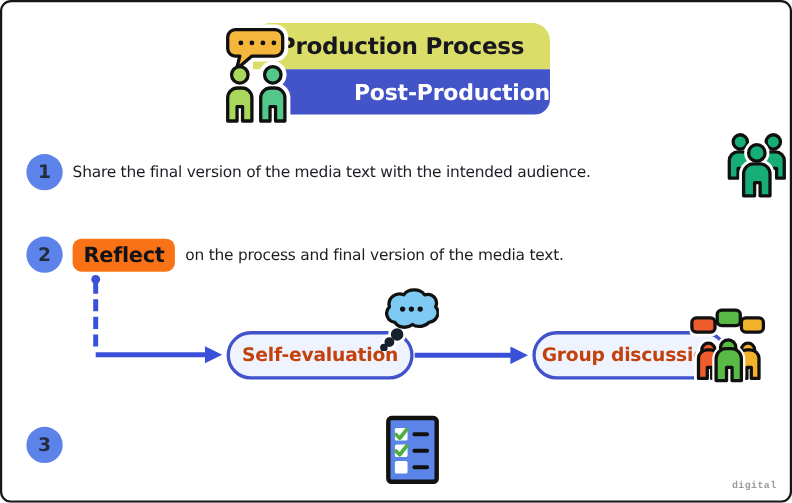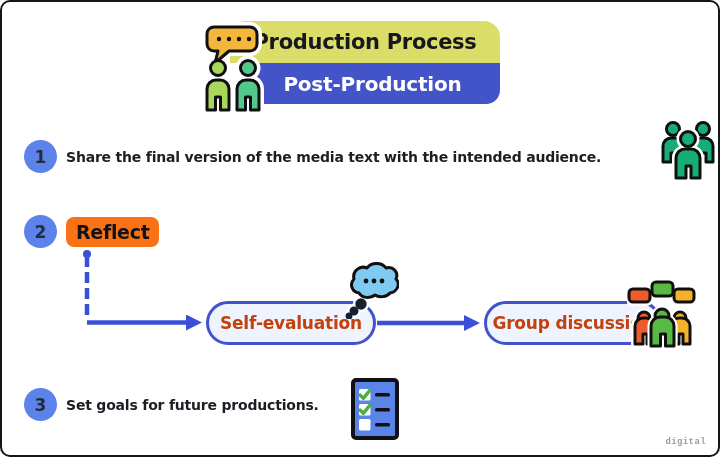--- a/index.html
+++ b/index.html
@@ -11,36 +11,36 @@
   
   .hdr-yellow{
     position:absolute;left:228px;top:19px;width:270px;height:42px;
     background:#dade68;border-radius:16px 16px 0 0;
     display:flex;align-items:center;justify-content:center;
     font-size:21px;font-weight:800;color:#17171d;letter-spacing:-0.3px;
   }
   .hdr-blue{
     position:absolute;left:243px;top:61px;width:255px;height:41px;
     background:#4353c8;border-radius:0 0 14px 14px;
-    display:flex;align-items:center;justify-content:center;
+    display:flex;align-items:center;justify-content:flex-end;
     font-size:20px;font-weight:800;color:#ffffff;letter-spacing:-0.2px;
   }
   .hdr-icon{position:absolute;left:193px;top:20px;width:76px;height:90px;}
   
   .step{position:absolute;display:flex;align-items:center;gap:9px;}
   .step1{left:22px;top:138px;}
   .step2{left:22px;top:213px;}
   .step3{left:22px;top:386px;}
   .badge{
     width:33px;height:33px;border-radius:50%;background:#5c83ea;
     color:#232c3e;font-weight:800;font-size:17px;flex:0 0 33px;
     display:flex;align-items:center;justify-content:center;
   }
   .step-text{
-    font-size:14px;font-weight:700;color:#1d1d24;
+    font-size:14px;font-weight:400;color:#1d1d24;
     letter-spacing:-0.2px;white-space:nowrap;
   }
   .hl{
     background:#f97316;border-radius:8px;padding:4px 10px;
     font-size:19px;font-weight:800;color:#121218;letter-spacing:-0.3px;
   }
   
   .pill{
     position:absolute;background:#eef3fe;border:3px solid #4152cb;
     border-radius:23px;display:flex;align-items:center;justify-content:center;
@@ -132,20 +132,21 @@
       <g stroke="#101010" stroke-width="3" stroke-linejoin="round" fill="#16ae76">
         <circle cx="29" cy="23" r="7.5"></circle>
         <path d="M17,62 V42 a9,9 0 0 1 9,-9 h6 a9,9 0 0 1 9,9 v20 h-9 v-12 h-5 v12 z"></path>
       </g>
     </svg>
   </span>
 
   <div class="step step2">
     <div class="badge">2</div>
     <span class="hl">Reflect</span>
+    <div class="step-text">on the process and final version of the media text.</div>
   </div>
 
   <div class="pill pill-self">
     <span>Self-evaluation</span>
   </div>
   <span class="icon icon-thought">
     <svg width="54" height="58" viewBox="0 0 54 58">
       <g stroke="#ffffff" stroke-width="8" fill="#ffffff" stroke-linejoin="round">
         <path d="M14,32 C7,31 4,23 9,18 C7,10 15,4 22,7 C26,1 37,1 41,7 C48,5 54,11 51,18 C56,23 52,31 45,32 C42,36 34,37 30,34 C25,38 17,37 14,32 Z"></path>
         <circle cx="16" cy="43" r="4.2"></circle>
@@ -193,21 +194,20 @@
       </g>
       <g stroke="#101010" stroke-width="3" stroke-linejoin="round" fill="#58ba45">
         <circle cx="35" cy="36" r="7"></circle>
         <path d="M24,66 V46 a9,9 0 0 1 9,-9 h5 a9,9 0 0 1 9,9 v20 h-8.5 v-12 h-5 v12 z"></path>
       </g>
     </svg>
   </span>
 
   <div class="step step3">
     <div class="badge">3</div>
-    <div class="step-text">Set goals for future productions.</div>
   </div>
   <span class="icon icon-checklist">
     <svg width="52" height="64" viewBox="0 0 52 64">
       <rect x="4" y="3" width="44" height="58" rx="3" fill="#ffffff" stroke="#ffffff" stroke-width="8"></rect>
       <rect x="4" y="3" width="44" height="58" rx="3" fill="#5b84e8" stroke="#111111" stroke-width="4"></rect>
       <rect x="10" y="12" width="11.5" height="11.5" rx="1.5" fill="#ffffff"></rect>
       <rect x="26" y="16" width="15" height="3.6" rx="1.5" fill="#111111"></rect>
       <path d="M11,18 l3.4,3.4 l6.4,-8" stroke="#4caf3f" stroke-width="3.4" fill="none" stroke-linecap="round" stroke-linejoin="round"></path>
       <rect x="10" y="27" width="11.5" height="11.5" rx="1.5" fill="#ffffff"></rect>
       <rect x="26" y="31" width="15" height="3.6" rx="1.5" fill="#111111"></rect>

